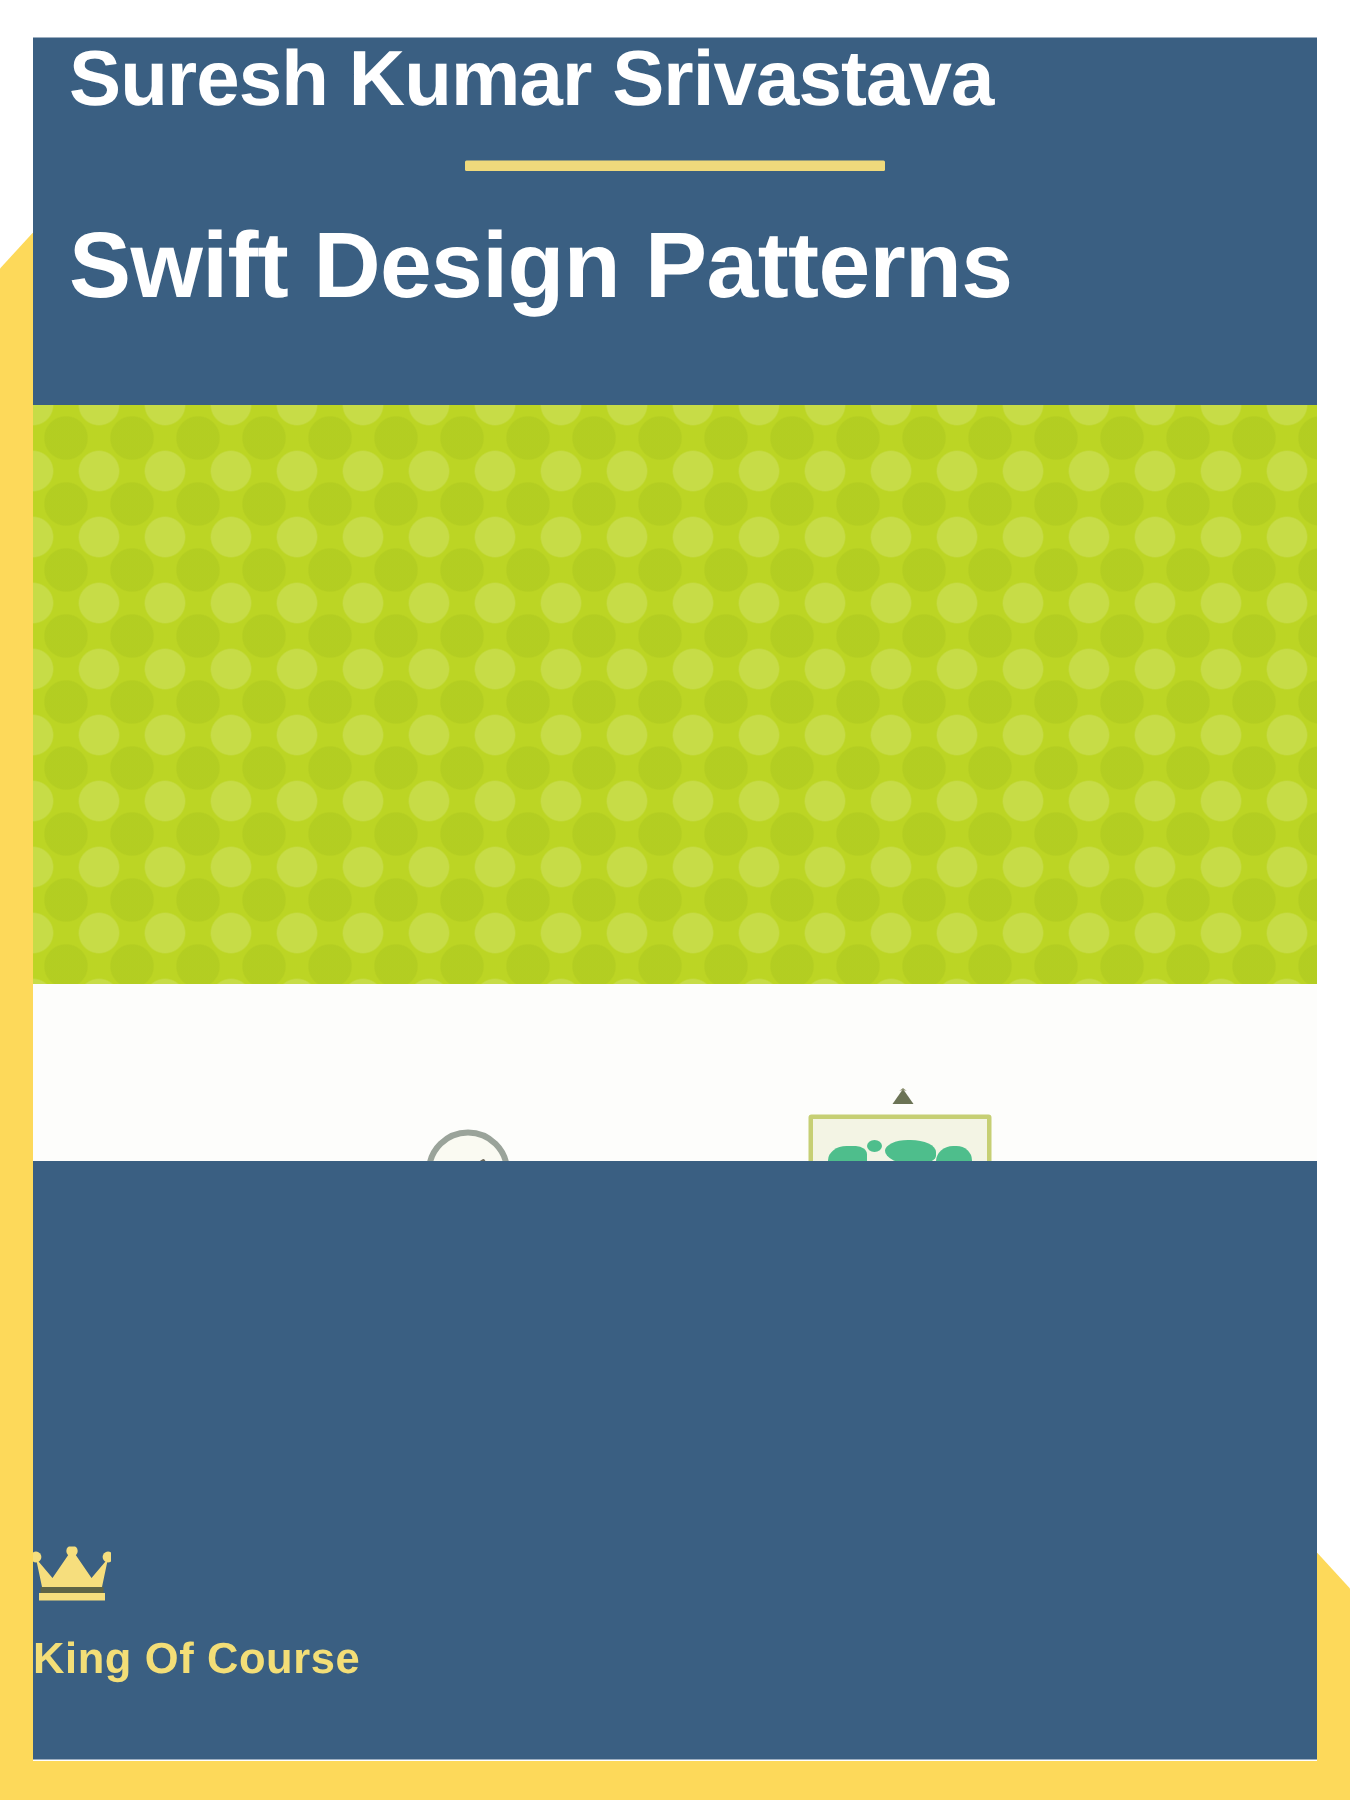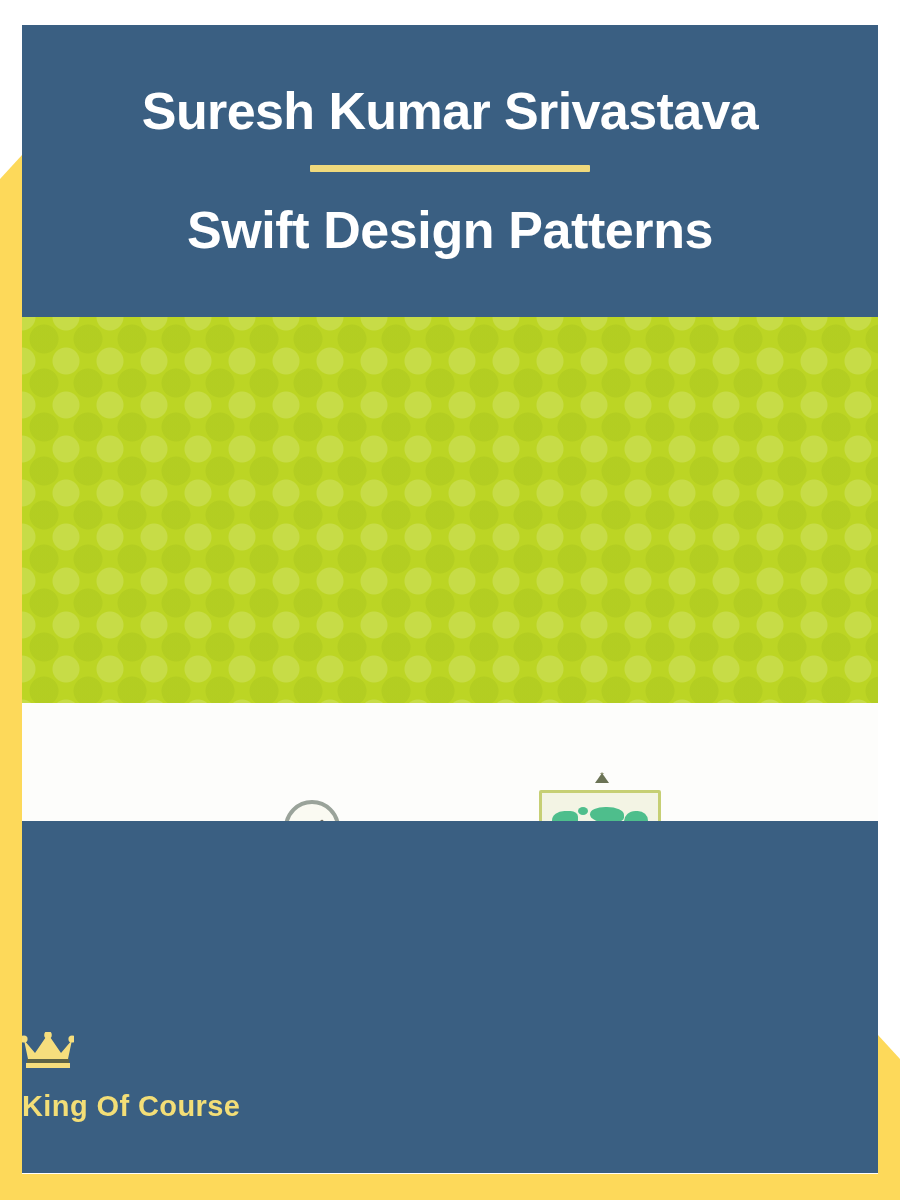--- a/index.html
+++ b/index.html
@@ -59,43 +59,42 @@
     height: 1148px;
     background: #3A5F82;
     overflow: hidden;
     display: flex;
     flex-direction: column;
   }
 
   
   .header {
     flex: 0 0 auto;
-    padding-top: 58px;
-    text-align: center;
+    text-align: left;
   }
   .author-name {
     color: #ffffff;
     font-size: 52px;
     font-weight: bold;
     line-height: 1.08;
     letter-spacing: -0.6px;
     margin: 0 auto;
     padding: 0 24px;
     white-space: nowrap;
   }
   .divider {
     width: 280px;
     height: 7px;
     background: #EFD97C;
     margin: 26px auto 0 auto;
     border-radius: 1px;
   }
   .course-title {
     color: #ffffff;
-    font-size: 52px;
+    font-size: 62px;
     font-weight: bold;
     line-height: 1.1;
     letter-spacing: -0.4px;
     margin: 30px auto 16px auto;
     padding: 0 24px;
     white-space: nowrap;
   }
 
   
   .media {

